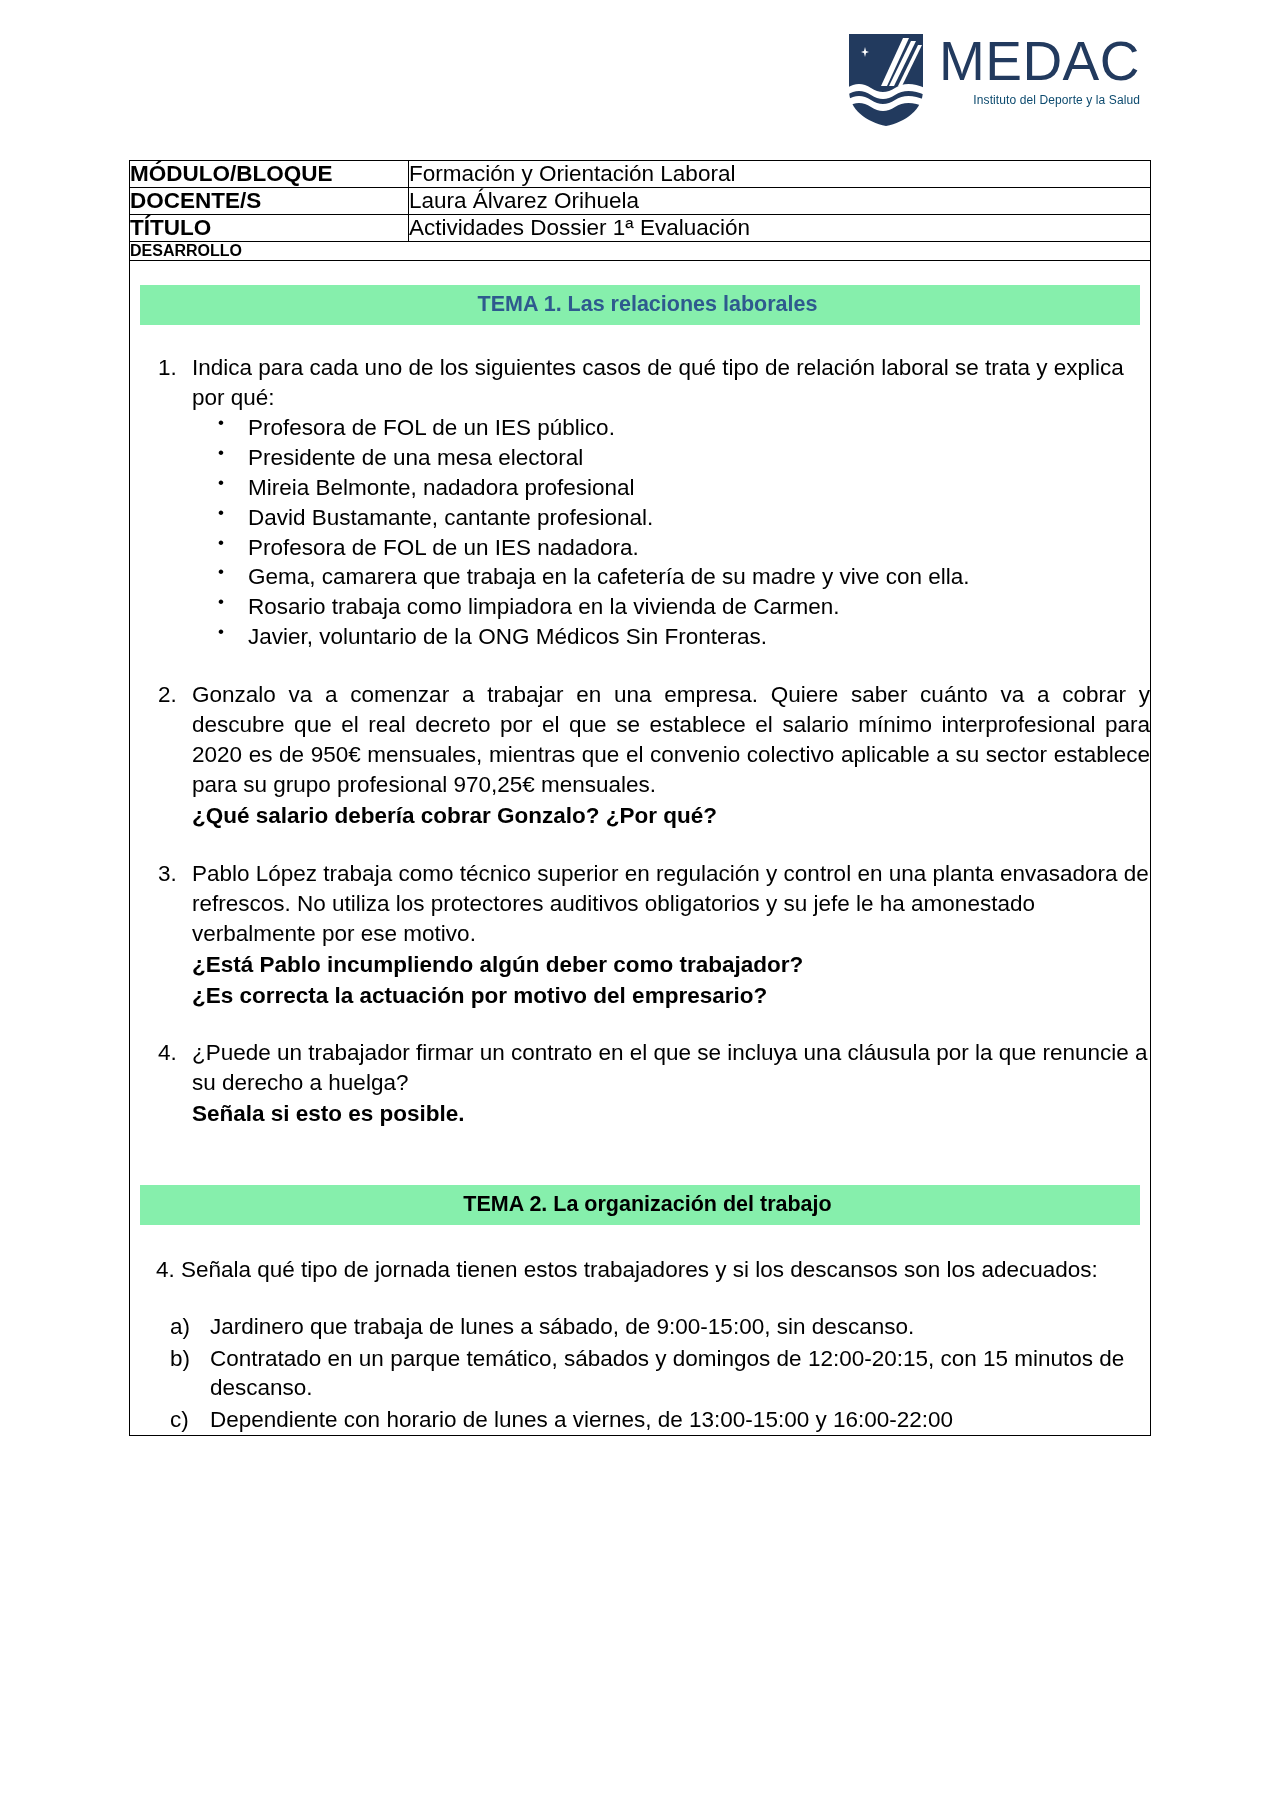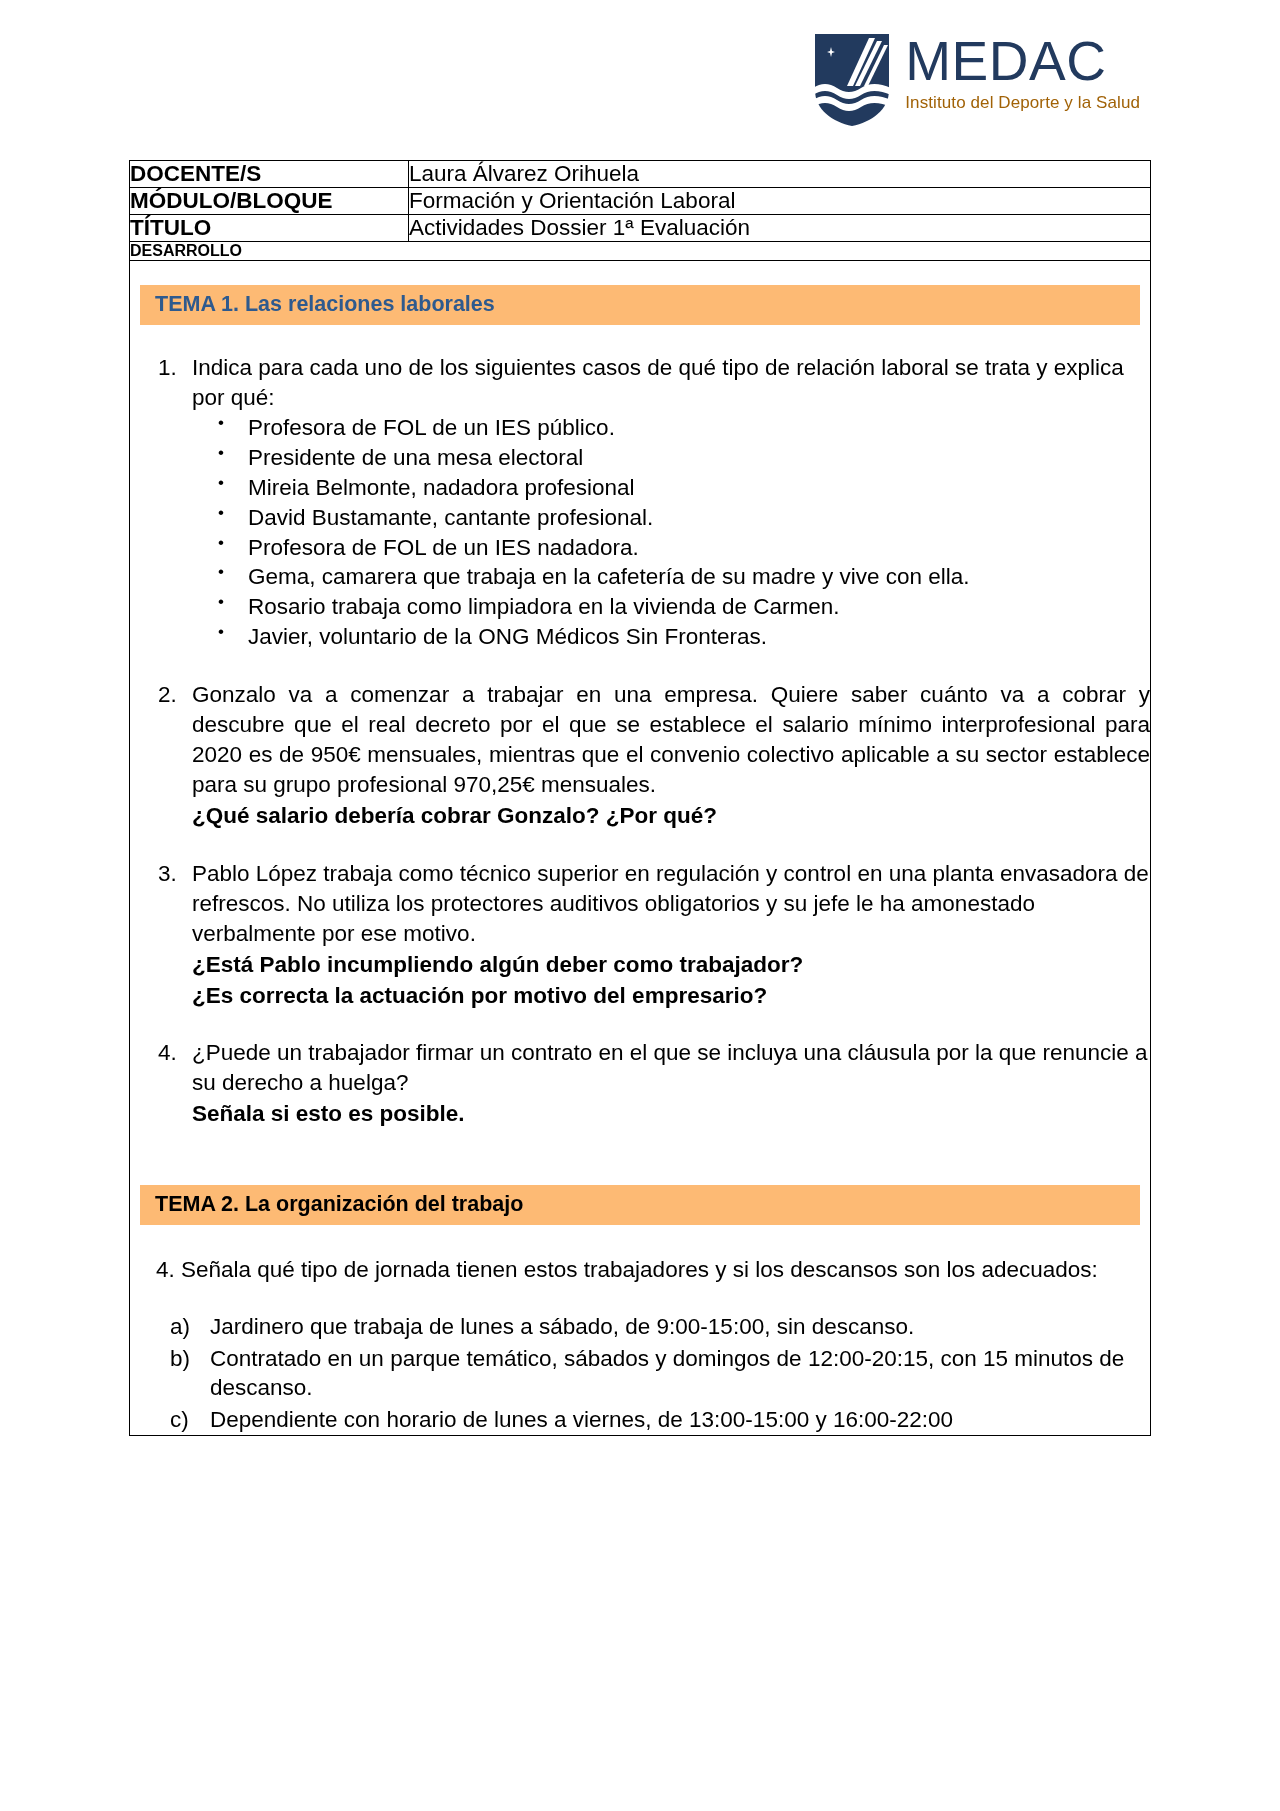--- a/index.html
+++ b/index.html
@@ -39,22 +39,22 @@
   .logo-text { display: flex; flex-direction: column; padding-top: 4px; }
   .logo-word {
     font-size: 55px;
     line-height: 0.92;
     letter-spacing: 0.5px;
     color: #223a5e;
     font-weight: 400;
     font-family: "Liberation Sans", sans-serif;
   }
   .logo-tagline {
-    font-size: 17px;
-    color: #a16207;
+    font-size: 12px;
+    color: #0c4a6e;
     letter-spacing: 0.1px;
     margin-top: 6px;
     text-align: right;
   }
 
   
   .doc-table {
     margin: 0 auto;
     width: 1022px;
     border-collapse: collapse;
@@ -80,21 +80,22 @@
     font-weight: bold;
     font-size: 16px;
     padding: 24px 0 14px 20px;
   }
   .body-cell {
     padding: 0 30px 18px 30px;
   }
 
   
   .tema-band {
-    background: #fdba74;
+    background: #86efac;
+    text-align: center;
     font-weight: bold;
     font-size: 21.5px;
     padding: 7px 0 8px 15px;
     margin: 24px 10px 0 10px;
   }
   .tema-band.accent { color: #2e5a8e; }
   .tema-band.plain { color: #000000; }
 
   
   .q-list {
@@ -191,26 +192,26 @@
       <div class="logo-text">
         <div class="logo-word">MEDAC</div>
         <div class="logo-tagline">Instituto del Deporte y la Salud</div>
       </div>
     </div>
   </div>
 
   <table class="doc-table">
     <tbody>
       <tr>
+        <td class="cell-label">MÓDULO/BLOQUE</td>
+        <td class="cell-value">Formación y Orientación Laboral</td>
+      </tr>
+      <tr>
         <td class="cell-label">DOCENTE/S</td>
         <td class="cell-value">Laura Álvarez Orihuela</td>
-      </tr>
-      <tr>
-        <td class="cell-label">MÓDULO/BLOQUE</td>
-        <td class="cell-value">Formación y Orientación Laboral</td>
       </tr>
       <tr>
         <td class="cell-label">TÍTULO</td>
         <td class="cell-value">Actividades Dossier 1ª Evaluación</td>
       </tr>
       <tr>
         <td class="cell-section" colspan="2">DESARROLLO</td>
       </tr>
       <tr>
         <td class="body-cell" colspan="2">

